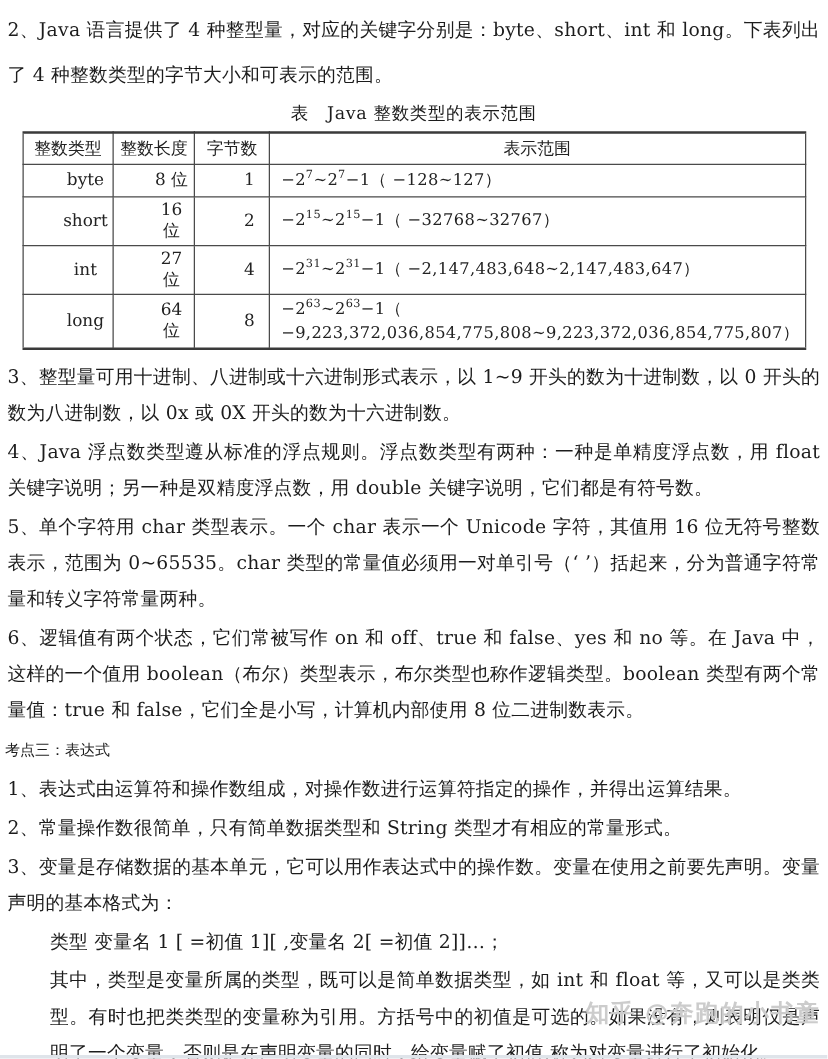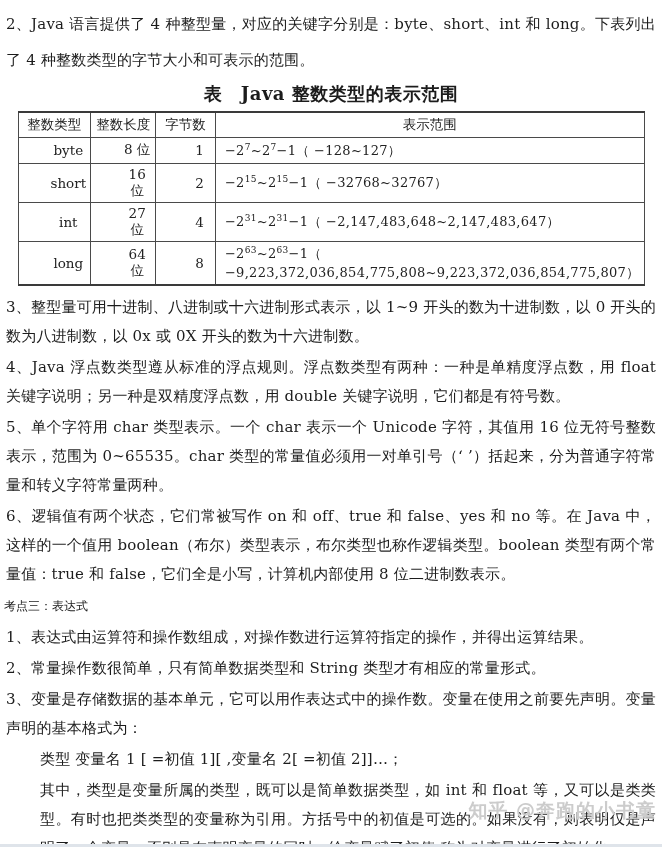--- a/index.html
+++ b/index.html
@@ -26,22 +26,22 @@
 
   h2.heading {
     margin: 3px 0 2px 0;
     font-size: 12px;
     line-height: 29px;
     font-weight: normal;
   }
 
   .tbl-title {
     text-align: center;
-    font-size: 18px;
-    font-weight: 700;
+    font-size: 14px;
+    font-weight: 400;
     margin: 4px 0 5px 0;
     letter-spacing: 0.5px;
   }
 
   table.int-table {
     width: 627px;
     margin: 0 auto 7px auto;
     border-collapse: collapse;
     font-size: 13.5px;
     color: #222;

